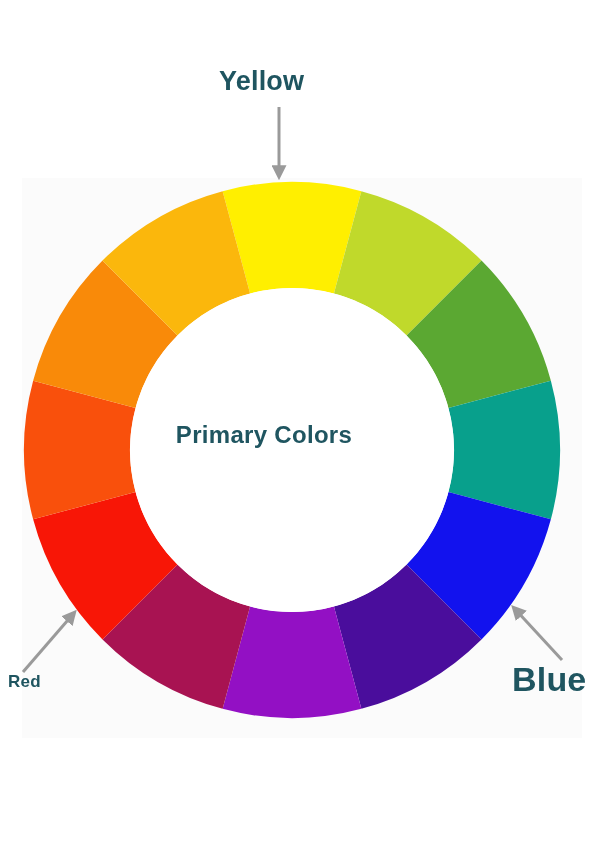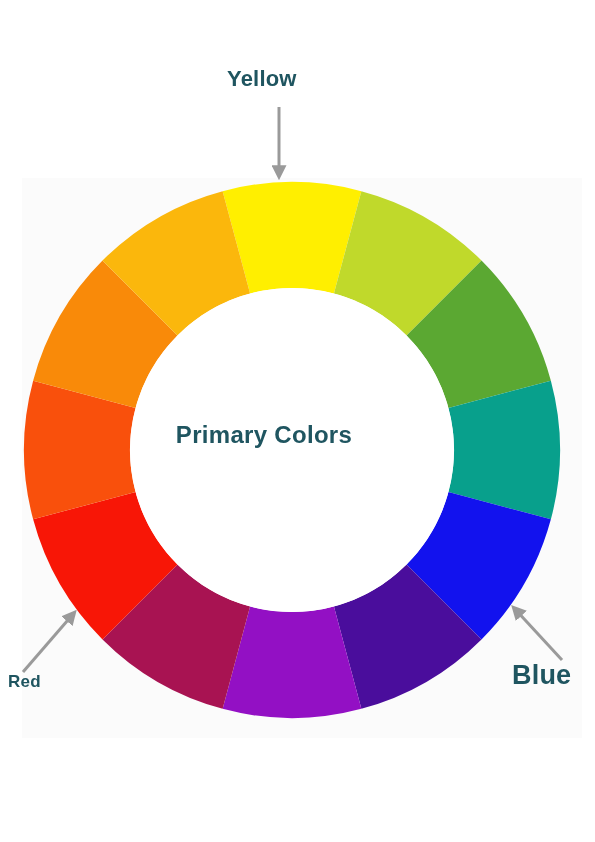--- a/index.html
+++ b/index.html
@@ -36,33 +36,33 @@
     top: 0;
   }
   .wheel-label {
     position: absolute;
     color: #1f5560;
     font-weight: bold;
     white-space: nowrap;
     letter-spacing: 0.2px;
   }
   #label-yellow {
-    left: 227px;
+    left: 219px;
     top: 66px;
-    font-size: 22px;
+    font-size: 27px;
   }
   #label-red {
     left: 8px;
     top: 672px;
     font-size: 17px;
   }
   #label-blue {
     left: 512px;
     top: 660px;
-    font-size: 27px;
+    font-size: 34px;
   }
   #center-caption {
     position: absolute;
     left: 0;
     top: 421px;
     width: 528px;
     text-align: center;
     color: #1f5560;
     font-size: 24px;
     font-weight: bold;

